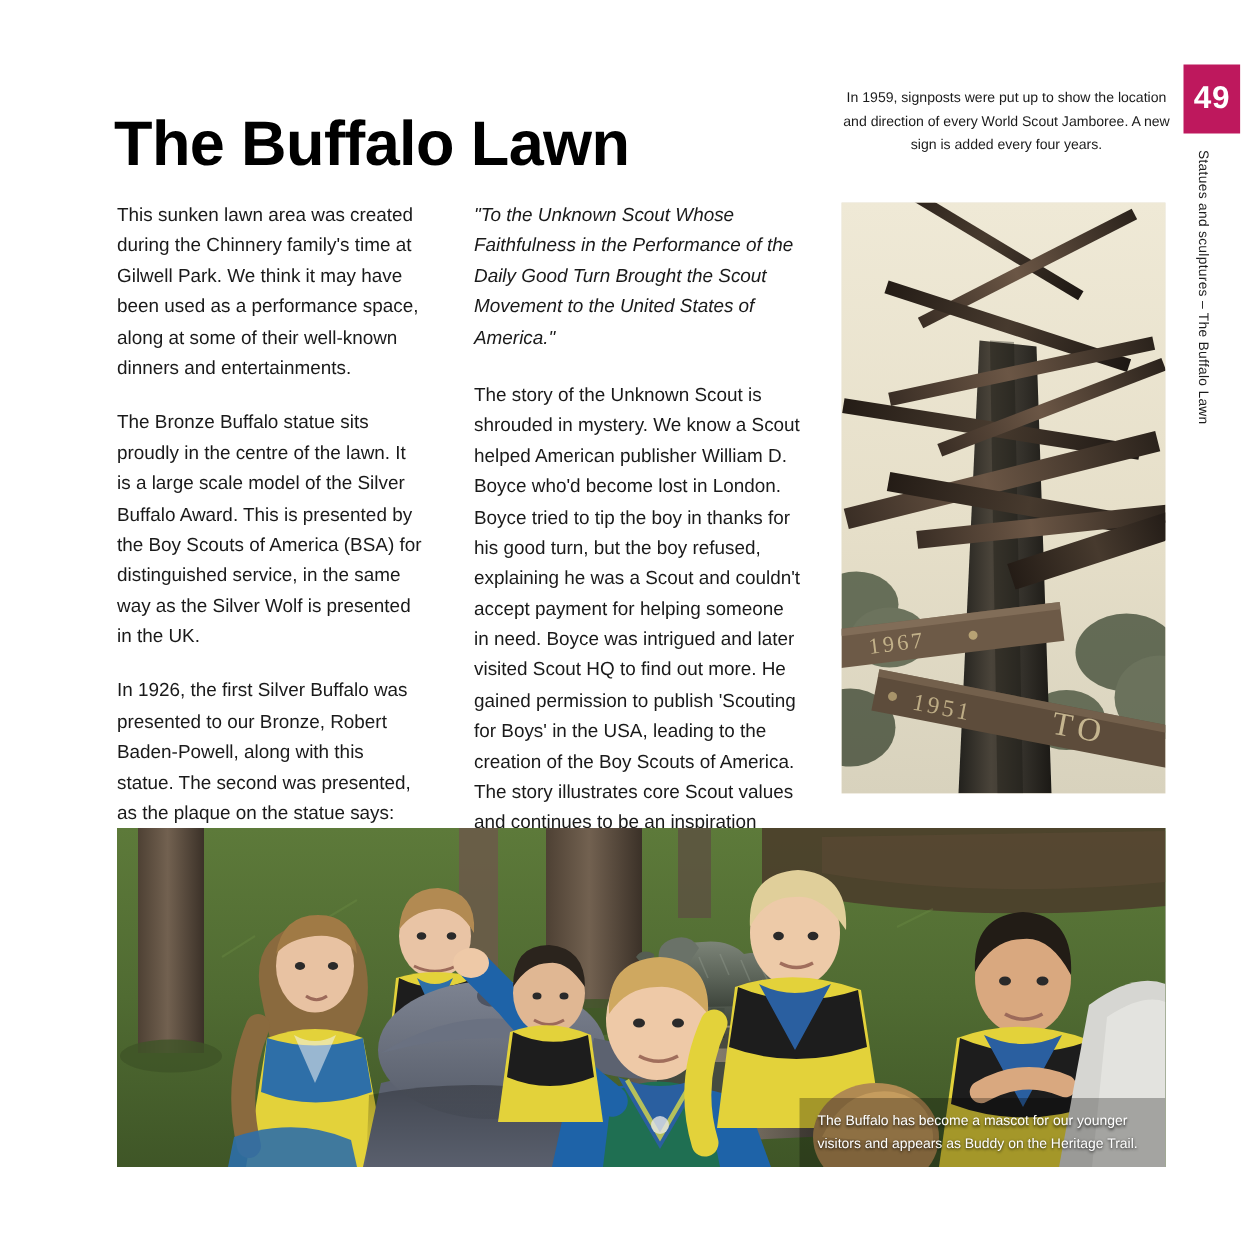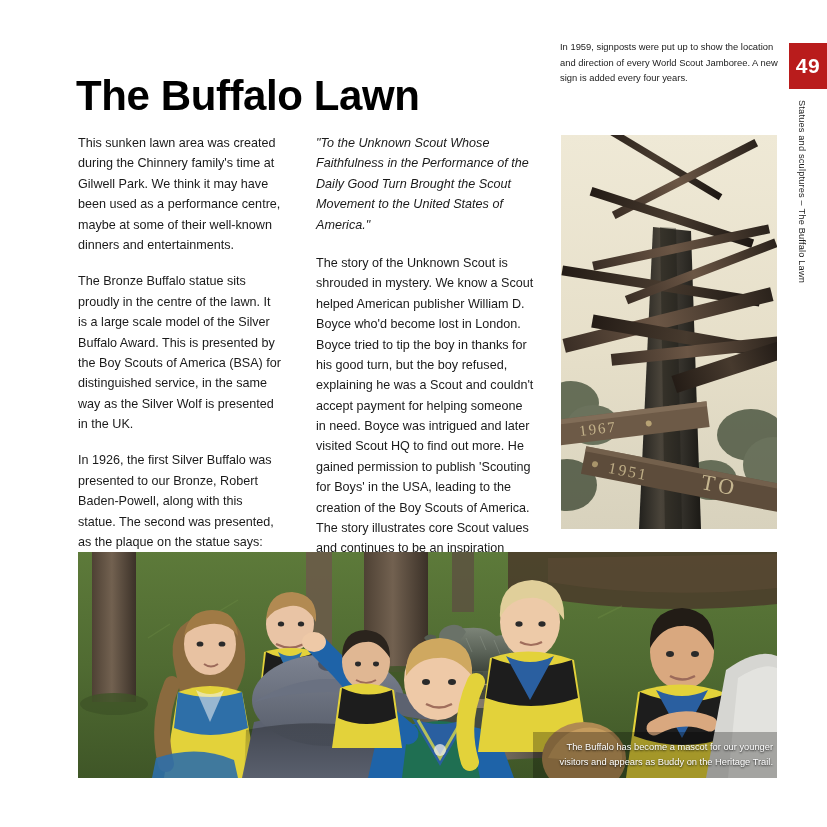--- a/index.html
+++ b/index.html
@@ -29,36 +29,36 @@
     letter-spacing: -0.4px;
     color: #000000;
     line-height: 1.1;
     white-space: nowrap;
   }
 
   
   .header-caption {
     position: absolute;
     left: 560px;
-    top: 39px;
+    top: 57px;
     width: 222px;
-    text-align: left;
+    text-align: center;
     font-size: 9.4px;
     line-height: 1.65;
     color: #1b1b1b;
   }
 
   
   .page-badge {
     position: absolute;
     left: 789px;
     top: 43px;
     width: 38px;
     height: 46px;
-    background: #b91c1c;
+    background: #be185d;
     color: #ffffff;
     font-size: 21px;
     font-weight: bold;
     display: flex;
     align-items: center;
     justify-content: center;
     letter-spacing: 0.5px;
   }
 
   
@@ -110,21 +110,21 @@
     background: #4c6030;
   }
   .photo svg { display: block; width: 100%; height: 100%; }
 
   
   .photo-caption {
     position: absolute;
     left: 545px;
     top: 740px;
     width: 228px;
-    text-align: right;
+    text-align: left;
     font-size: 9.3px;
     line-height: 1.6;
     color: #ffffff;
     z-index: 5;
     text-shadow: 0 1px 2px rgba(0,0,0,0.85);
   }
 </style>
 </head>
 <body>
 
@@ -132,21 +132,21 @@
 
   <h1 class="page-title">The Buffalo Lawn</h1>
 
   <div class="header-caption">In 1959, signposts were put up to show the location and direction of every World Scout Jamboree. A new sign is added every four years.</div>
 
   <div class="page-badge">49</div>
 
   <div class="side-text">Statues and sculptures – The Buffalo Lawn</div>
 
   <div class="col col-1">
-    <p>This sunken lawn area was created during the Chinnery family's time at Gilwell Park. We think it may have been used as a performance centre, maybe at some of their well-known dinners and entertainments.</p>
+    <p>This sunken lawn area was created during the Chinnery family's time at Gilwell Park. We think it may have been used as a performance space, along at some of their well-known dinners and entertainments.</p>
     <p>The Bronze Buffalo statue sits proudly in the centre of the lawn. It is a large scale model of the Silver Buffalo Award. This is presented by the Boy Scouts of America (BSA) for distinguished service, in the same way as the Silver Wolf is presented in the UK.</p>
     <p>In 1926, the first Silver Buffalo was presented to our Bronze, Robert Baden-Powell, along with this statue. The second was presented, as the plaque on the statue says:</p>
   </div>
 
   <div class="col col-2">
     <p class="quote">"To the Unknown Scout Whose Faithfulness in the Performance of the Daily Good Turn Brought the Scout Movement to the United States of America."</p>
     <p>The story of the Unknown Scout is shrouded in mystery. We know a Scout helped American publisher William D. Boyce who'd become lost in London. Boyce tried to tip the boy in thanks for his good turn, but the boy refused, explaining he was a Scout and couldn't accept payment for helping someone in need. Boyce was intrigued and later visited Scout HQ to find out more. He gained permission to publish 'Scouting for Boys' in the USA, leading to the creation of the Boy Scouts of America. The story illustrates core Scout values and continues to be an inspiration today.</p>
   </div>
 
   <div class="photo photo-signpost">

